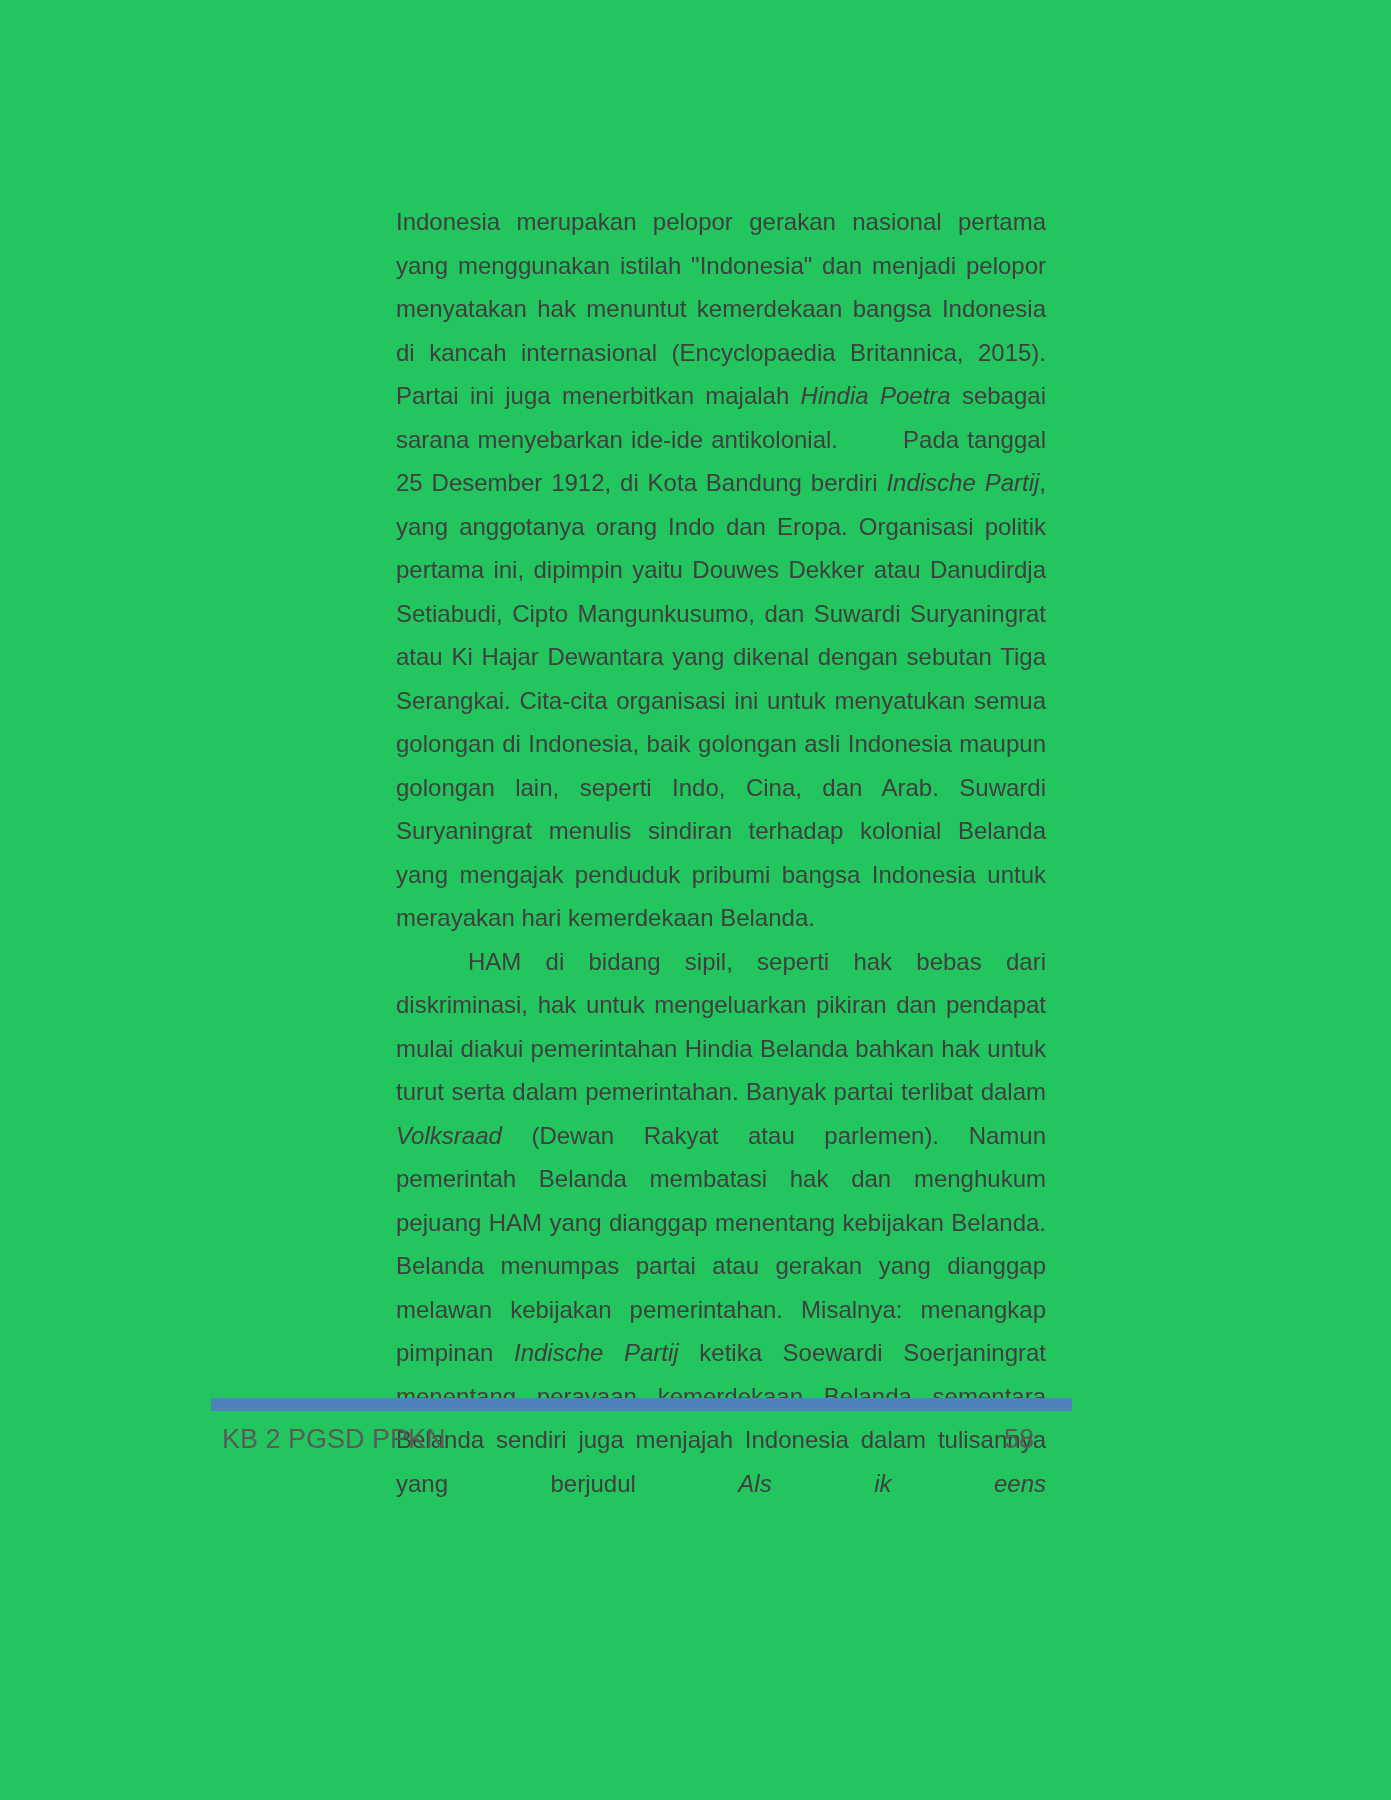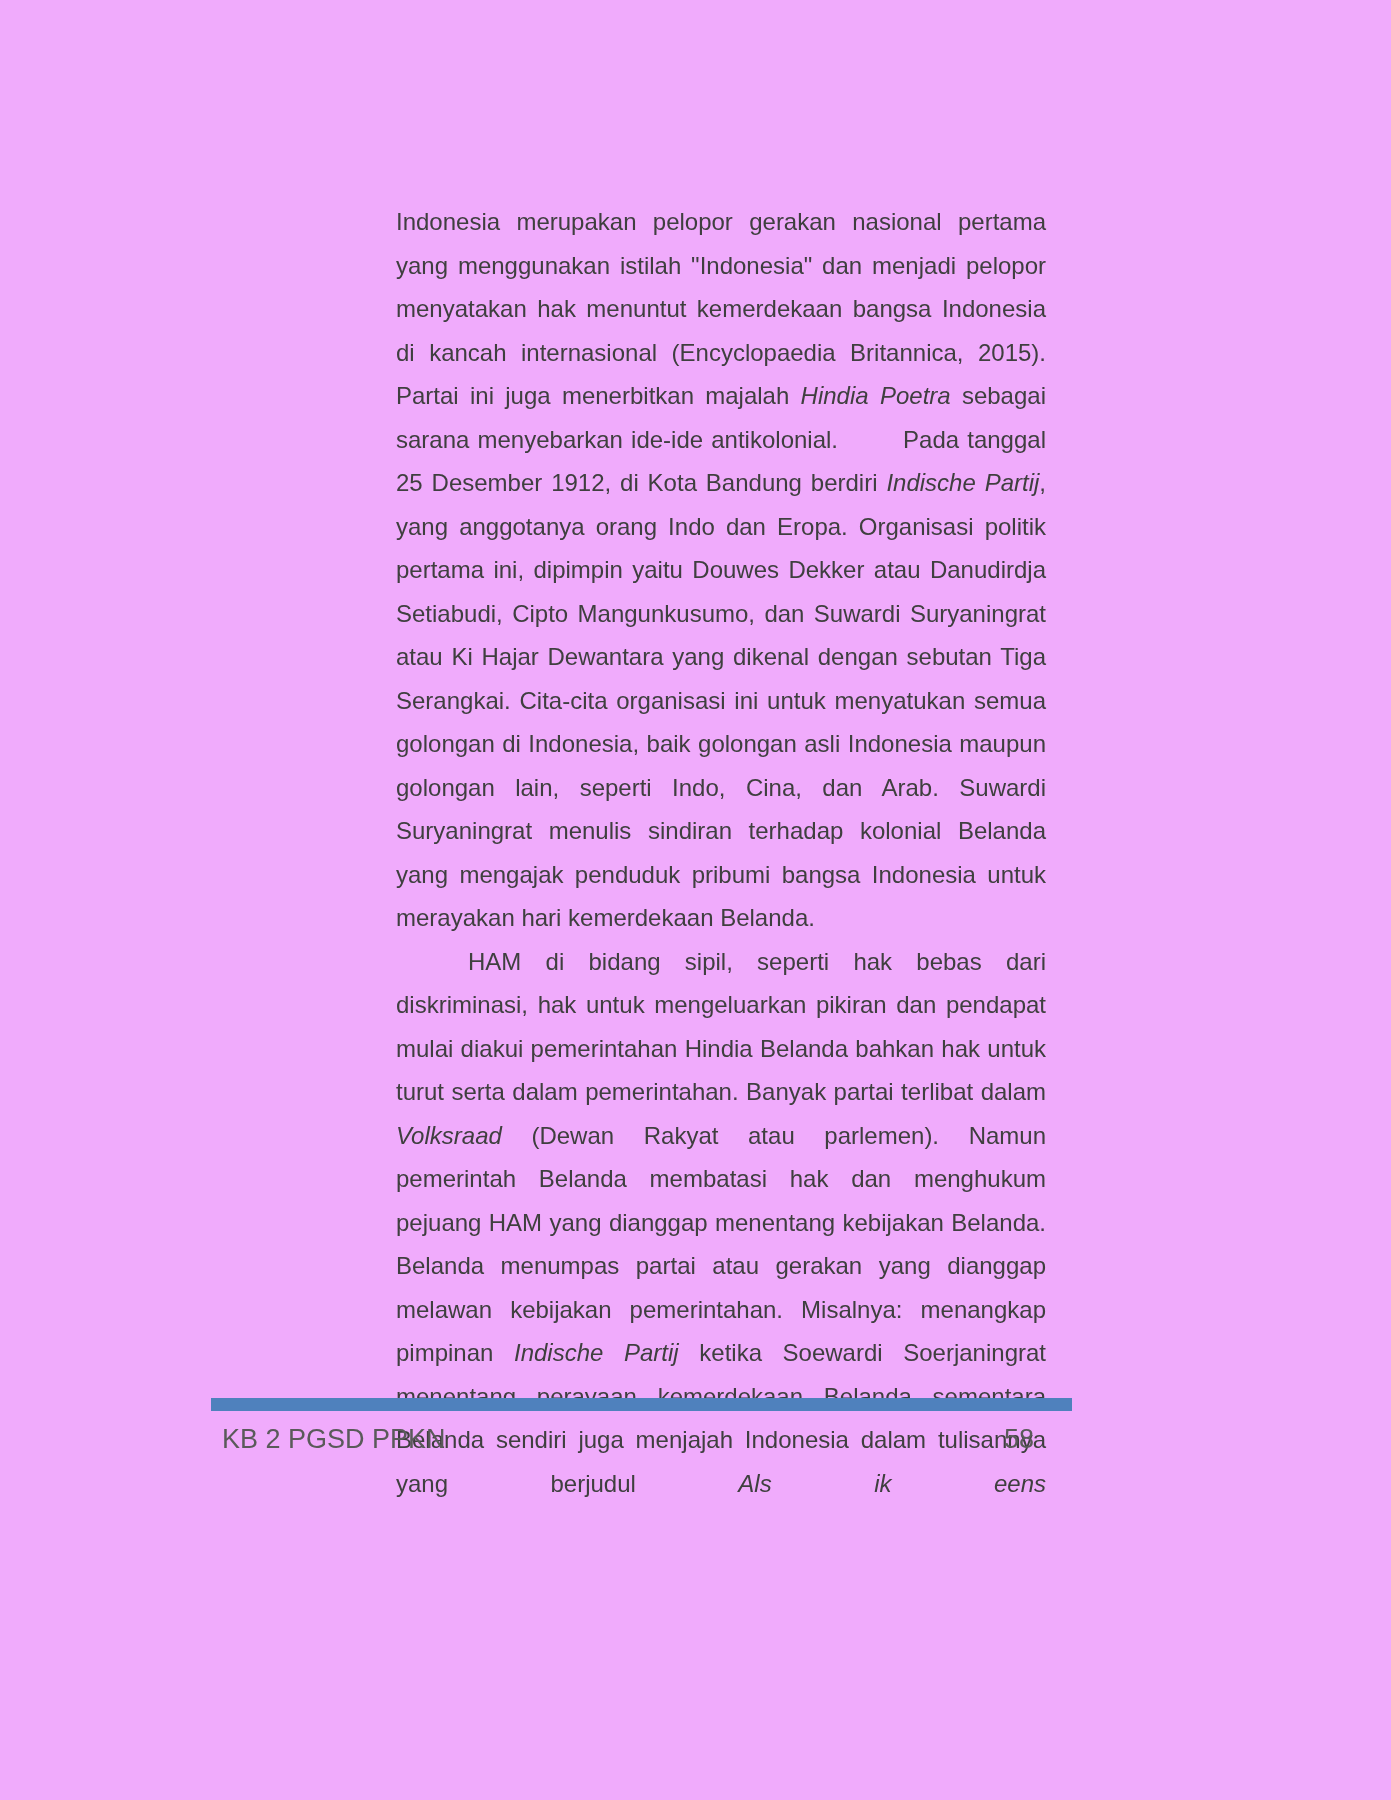--- a/index.html
+++ b/index.html
@@ -7,21 +7,21 @@
   body {
     width: 1391px;
     height: 1800px;
     background: #ffffff;
     font-family: "Liberation Sans", sans-serif;
   }
   .page {
     position: relative;
     width: 1391px;
     height: 1800px;
-    background: #f0abfc;
+    background: #22c55e;
     overflow: hidden;
   }
   .body-text {
     position: absolute;
     left: 396px;
     top: 200px;
     width: 650px;
     color: var(--body-text, #3f3f3f);
   }
   .para {

